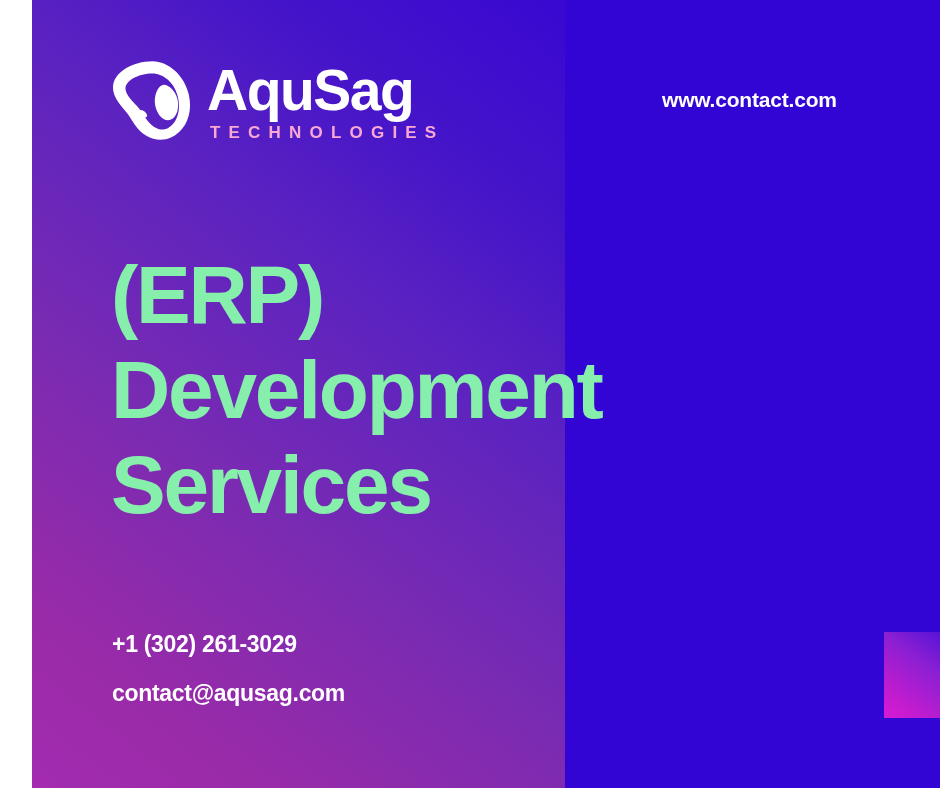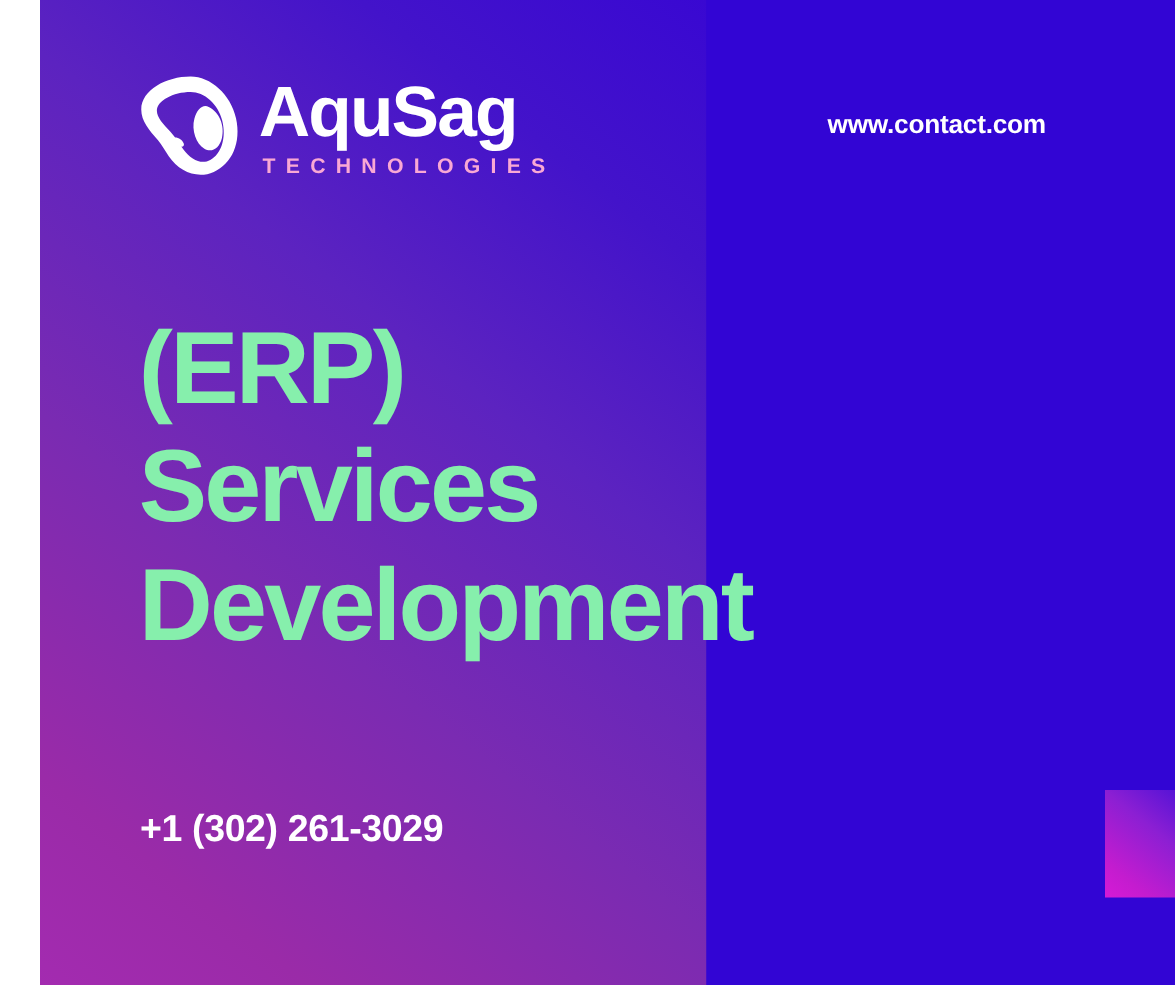--- a/index.html
+++ b/index.html
@@ -90,22 +90,22 @@
     position: absolute;
     top: 561px; left: 79px;
     font-size: 24px;
     font-weight: normal;
     color: #f2eaf7;
     letter-spacing: -0.1px;
   }
   
   .contact-phone {
     position: absolute;
-    top: 647px; left: 80px;
-    font-size: 30px;
+    top: 631px; left: 80px;
+    font-size: 23px;
     font-weight: bold;
     color: #ffffff;
     letter-spacing: -0.3px;
   }
   .contact-email {
     position: absolute;
     top: 680px; left: 80px;
     font-size: 23px;
     font-weight: bold;
     color: #ffffff;
@@ -143,22 +143,23 @@
     <div class="logo-text">
       <div class="logo-word">AquSag</div>
       <div class="logo-sub">TECHNOLOGIES</div>
     </div>
   </div>
 
   <div class="website">www.contact.com</div>
 
   <div class="headline">
     <span class="headline-line">(ERP)</span>
+    <span class="headline-line">Development</span>
     <span class="headline-line">Services</span>
-    <span class="headline-line">Development</span>
   </div>
 
 
   <div class="contact-phone">+1 (302) 261-3029</div>
+  <div class="contact-email">contact@aqusag.com</div>
 
   <div class="deco-square"></div>
 
 </div>
 
 </body></html>

